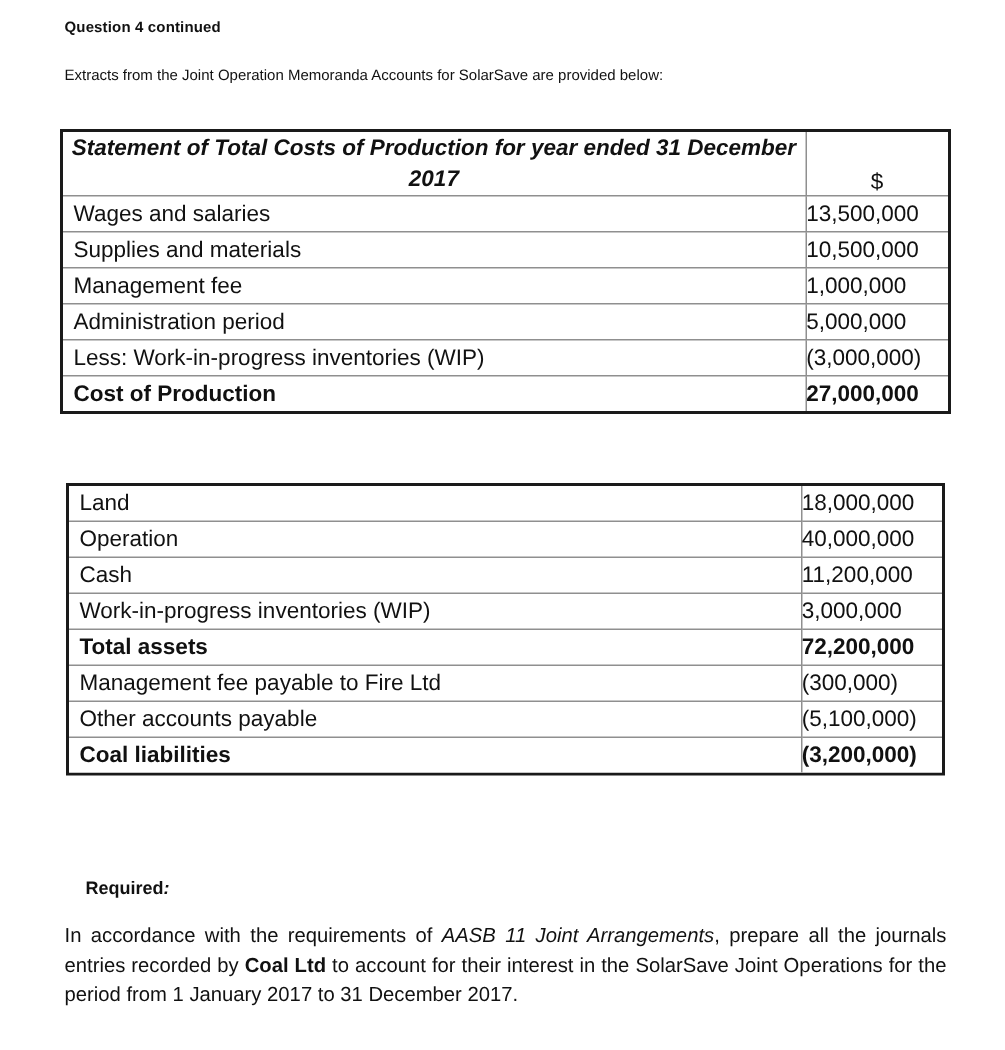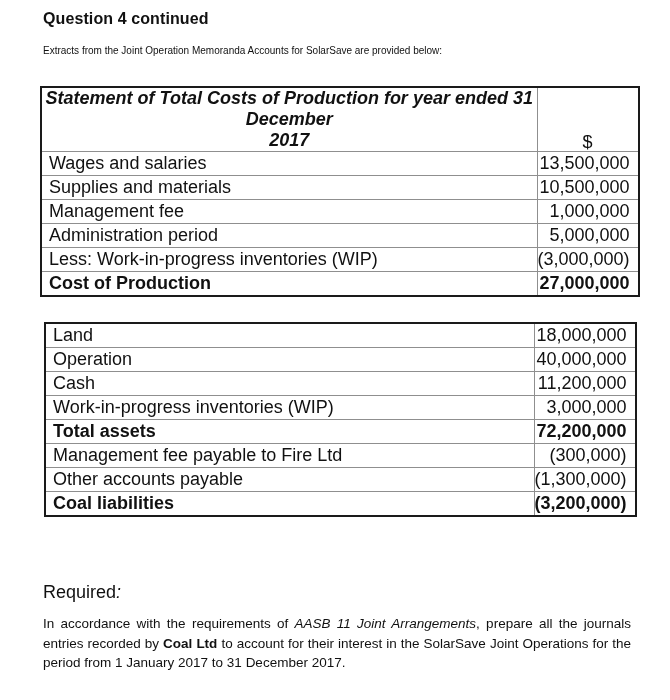--- a/index.html
+++ b/index.html
@@ -17,55 +17,55 @@
   .page {
     position: relative;
     width: 670px;
     height: 700px;
     box-sizing: border-box;
     padding: 0 40px 0 43px;
     overflow: hidden;
   }
 
   .q-title {
-    font-size: 16px;
+    font-size: 10px;
     font-weight: bold;
     line-height: 16px;
     padding-top: 11px;
     letter-spacing: 0.1px;
   }
 
   .intro {
     font-size: 10px;
     line-height: 19px;
     text-align: justify;
     margin-top: 14px;
     width: 587px;
   }
 
   
   table.stmt {
     border-collapse: collapse;
     table-layout: fixed;
-    font-size: 18px;
+    font-size: 15px;
     background: #fff;
   }
   table.stmt td {
     border: 1px solid #1d4ed8;
     padding: 0;
     vertical-align: middle;
   }
   table.stmt .lbl {
     padding: 3px 0 3px 7px;
     text-align: left;
     line-height: 17px;
   }
   table.stmt .amt {
     padding: 3px 8px 3px 0;
-    text-align: right;
+    text-align: left;
     line-height: 17px;
   }
   table.stmt tr.total td { font-weight: bold; }
 
   
   .tblwrap {
     border: 2px solid #1a1a1a;
     display: inline-block;
     background: #fff;
   }
@@ -96,24 +96,24 @@
     line-height: 20px;
   }
 
   
   .t1 { position: absolute; left: 40px; top: 86px; }
   .t2 { position: absolute; left: 44px; top: 322px; }
 
   
   .req-head {
     position: absolute;
-    left: 43px;
+    left: 57px;
     top: 584px;
-    font-size: 18px;
-    font-weight: normal;
+    font-size: 12px;
+    font-weight: bold;
     line-height: 16px;
   }
   .req-head .colon { font-style: italic; }
 
   .req-body {
     position: absolute;
     left: 43px;
     top: 614px;
     width: 588px;
     font-size: 13.5px;
@@ -202,21 +202,21 @@
         <tr class="total">
           <td class="lbl">Total assets</td>
           <td class="amt">72,200,000</td>
         </tr>
         <tr>
           <td class="lbl">Management fee payable to Fire Ltd</td>
           <td class="amt">(300,000)</td>
         </tr>
         <tr>
           <td class="lbl">Other accounts payable</td>
-          <td class="amt">(1,300,000)</td>
+          <td class="amt">(5,100,000)</td>
         </tr>
         <tr class="total">
           <td class="lbl">Coal liabilities</td>
           <td class="amt">(3,200,000)</td>
         </tr>
       </tbody>
     </table>
   </div>
 
   <div class="req-head"><span>Required</span><span class="colon">:</span></div>

